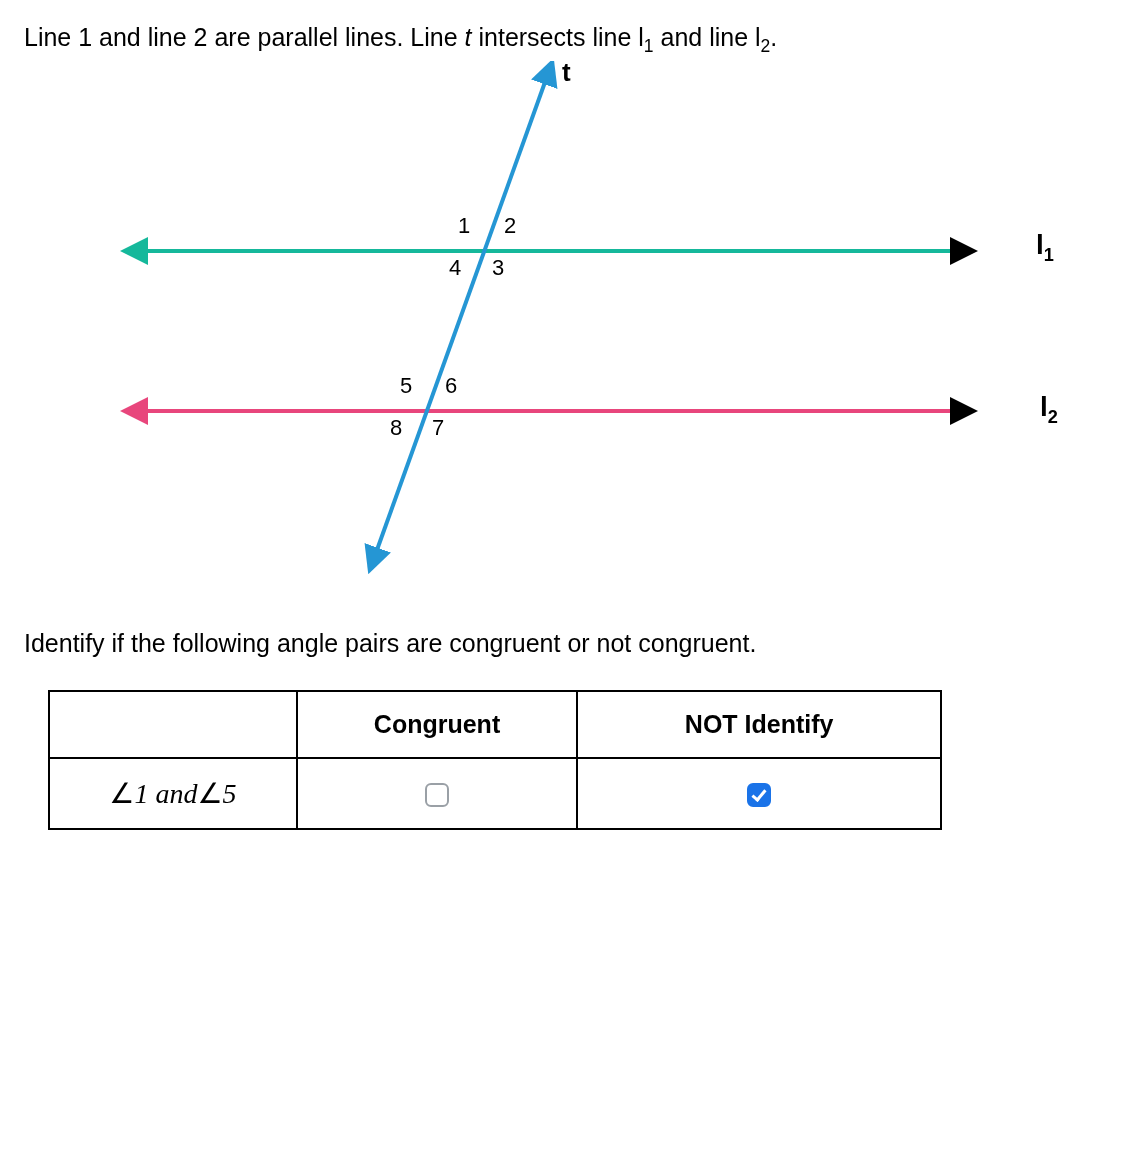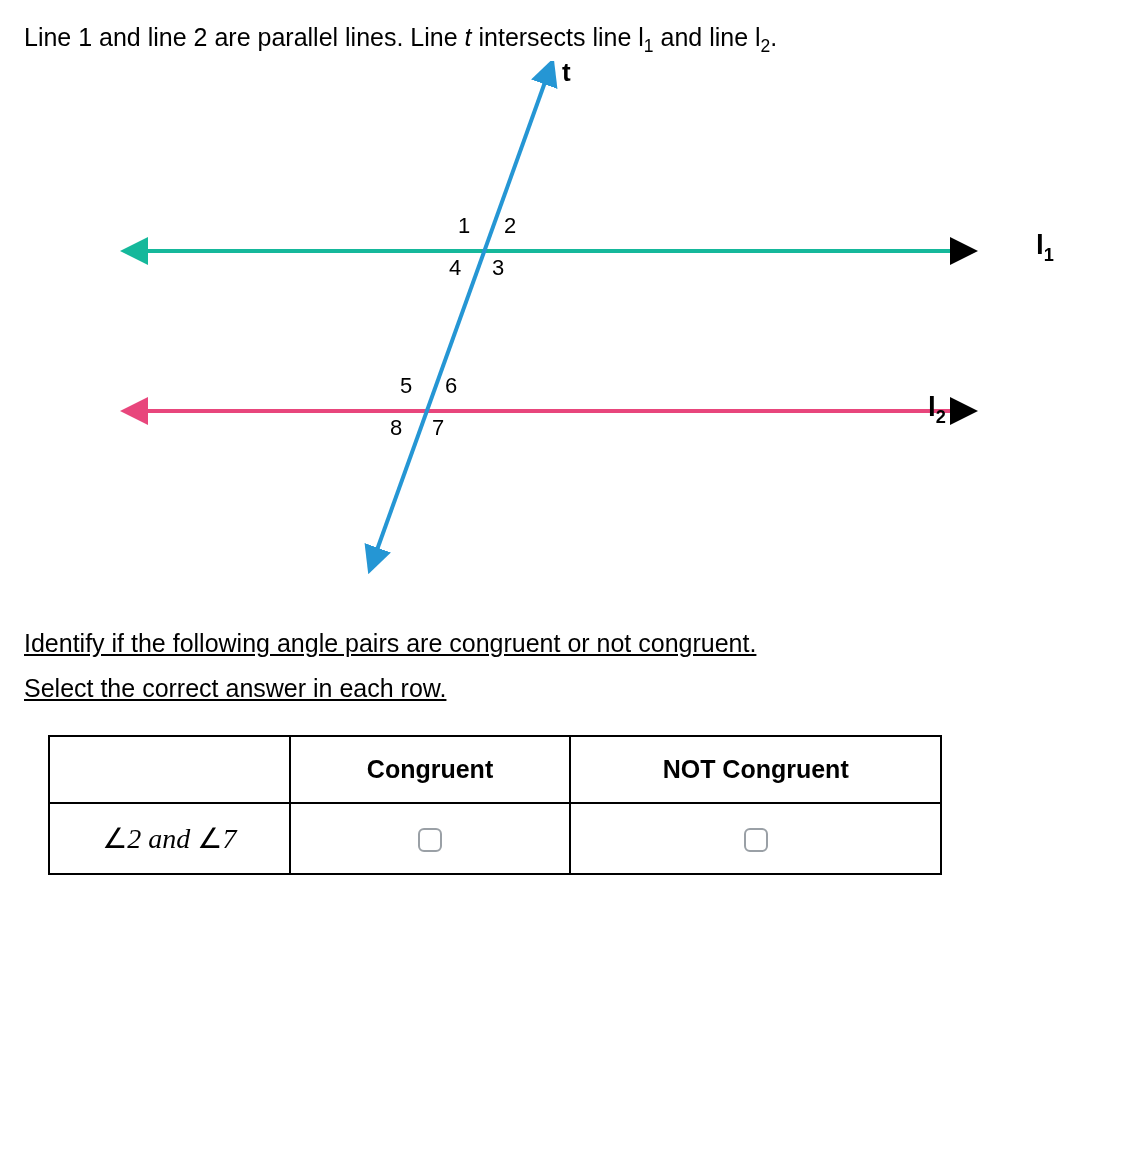--- a/index.html
+++ b/index.html
@@ -18,21 +18,20 @@
   sub { font-size: 0.7em; vertical-align: sub; }
   .em { font-style: italic; }
 
   .diagram {
     width: 100%;
     height: 560px;
     position: relative;
   }
   .instr {
     line-height: 1.8;
-    text-decoration: underline;
   }
 
   table.answer {
     border-collapse: collapse;
     margin-top: 24px;
     margin-left: 24px;
     width: 894px;
   }
   table.answer th, table.answer td {
     border: 2px solid #000;
@@ -124,55 +123,54 @@
   </svg>
 
   
   <div class="lbl bold" style="left:538px; top:-4px; font-size:26px;">t</div>
 
   
   <div class="line-lbl" style="left:1012px; top:168px;">
     <span>l</span><sub style="font-size:0.65em">1</sub>
   </div>
   
-  <div class="line-lbl" style="left:904px; top:330px;">
+  <div class="line-lbl" style="left:1016px; top:330px;">
     <span>l</span><sub style="font-size:0.65em">2</sub>
   </div>
 
   
   <div class="lbl" style="left:434px; top:152px;">1</div>
   <div class="lbl" style="left:480px; top:152px;">2</div>
   <div class="lbl" style="left:468px; top:194px;">3</div>
   <div class="lbl" style="left:425px; top:194px;">4</div>
 
   
   <div class="lbl" style="left:376px; top:312px;">5</div>
   <div class="lbl" style="left:421px; top:312px;">6</div>
   <div class="lbl" style="left:408px; top:354px;">7</div>
   <div class="lbl" style="left:366px; top:354px;">8</div>
 </div>
 
 <div class="instr">
   <div>Identify if the following angle pairs are congruent or not congruent.</div>
-  <div>Select the correct answer in each row.</div>
 </div>
 
 <table class="answer">
   <colgroup>
     <col style="width:280px">
     <col style="width:310px">
     <col style="width:420px">
   </colgroup>
   <thead>
     <tr>
       <th></th>
       <th>Congruent</th>
-      <th>NOT Congruent</th>
+      <th>NOT Identify</th>
     </tr>
   </thead>
   <tbody id="tbody">
       <tr>
-        <td class="pair"><span class="angle">∠</span>2 and <span class="angle">∠</span>7</td>
+        <td class="pair"><span class="angle">∠</span>1 and<span class="angle">∠</span>5</td>
         <td><span class="chk"></span></td>
-        <td><span class="chk"></span></td>
+        <td><span class="chk checked"></span></td>
       </tr>
     </tbody>
 </table>
 
 </body></html>

